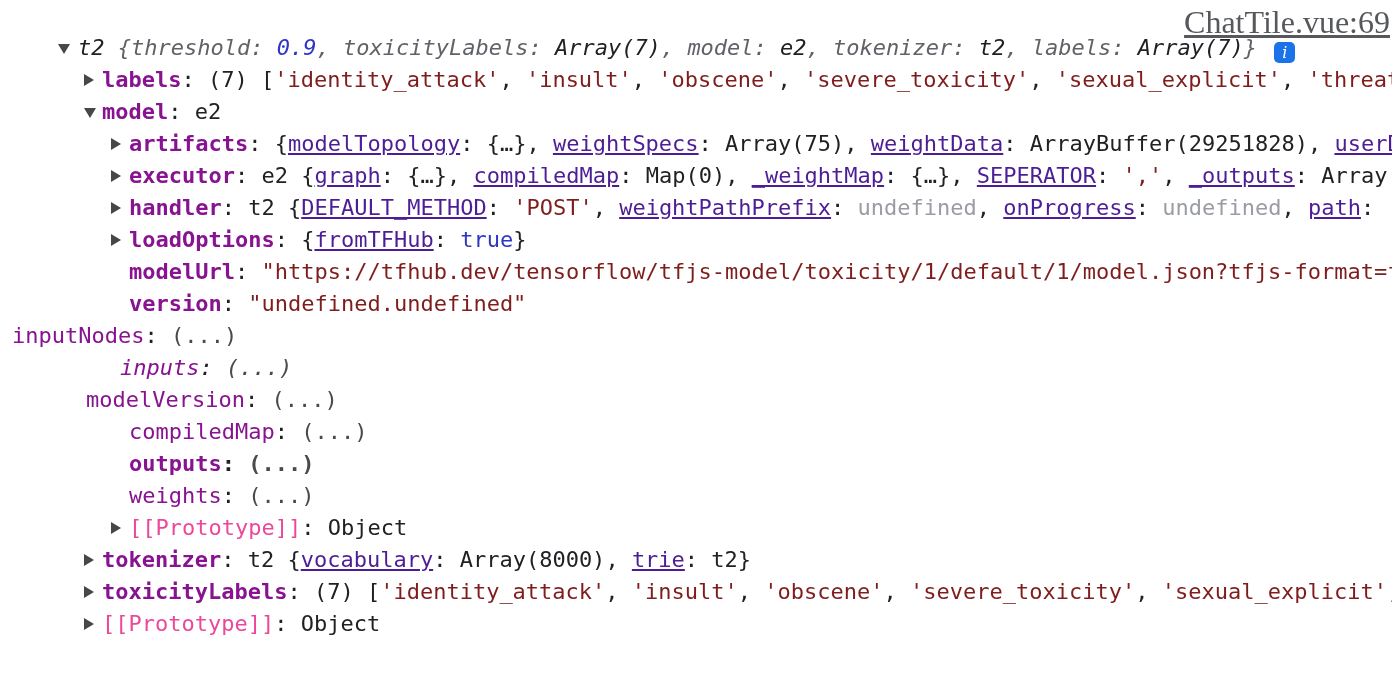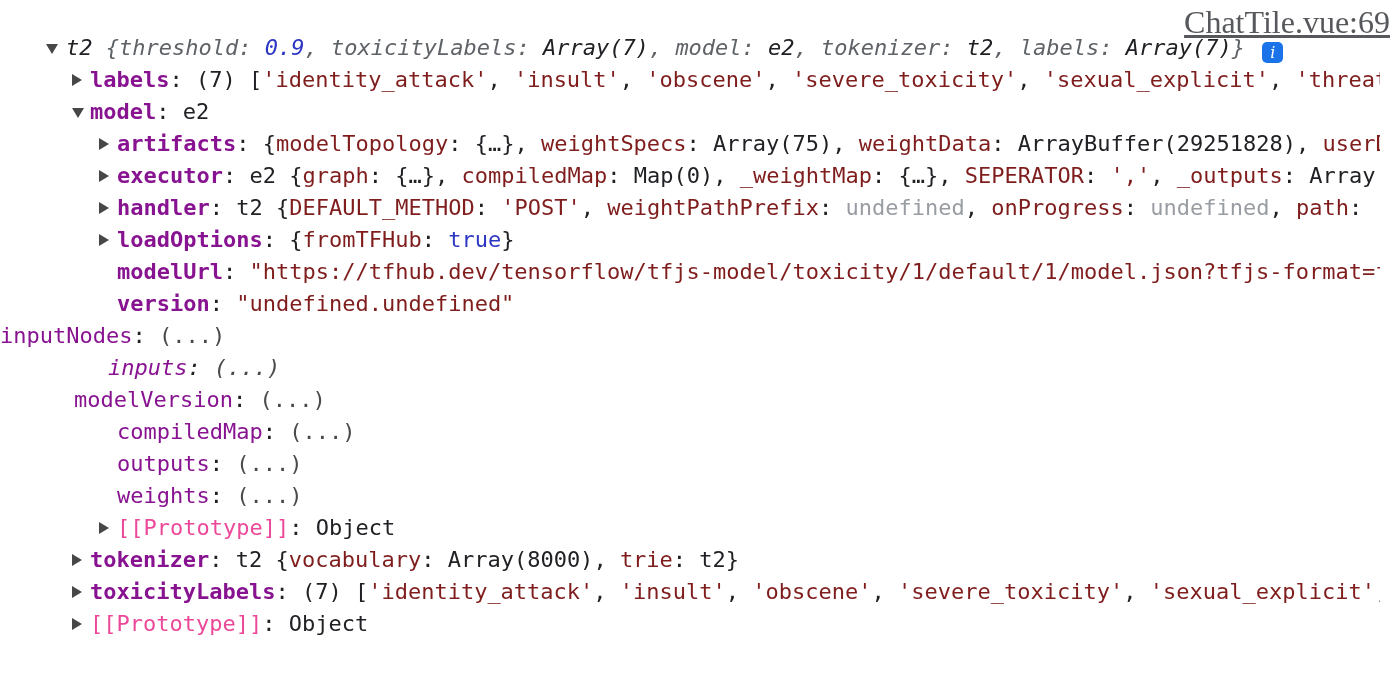--- a/index.html
+++ b/index.html
@@ -5,34 +5,34 @@
   html,body{margin:0;padding:0;background:#ffffff;}
   body{width:1396px;height:676px;overflow:hidden;position:relative;
        font-family:"DejaVu Sans Mono",monospace;font-size:22px;}
 
   
   .src-link{position:absolute;top:4px;right:6px;color:#56585c;
             font-size:32px;text-decoration:underline;cursor:pointer;
             font-family:Liberation Serif, serif;}
 
   
-  .tree{position:absolute;top:32px;left:0;width:1380px;}
+  .tree{position:absolute;top:32px;left:12px;width:1380px;}
   .row{position:relative;height:32px;line-height:32px;white-space:pre;overflow:hidden;}
 
   
   .arrow{position:absolute;top:50%;width:0;height:0;display:block;}
   .arrow.right{transform:translateY(-50%);
       border-left:10px solid #474747;border-top:6px solid transparent;border-bottom:6px solid transparent;}
   .arrow.down{transform:translateY(-40%);
       border-top:10px solid #474747;border-left:6px solid transparent;border-right:6px solid transparent;}
 
   
   .tk-keyb{color:#881391;font-weight:bold;}
   .tk-key{color:#881391;}
-  .tk-gkey{color:#7f1d1d;}
+  .tk-gkey{color:#4c1d95;text-decoration:underline;}
   .tk-val{color:#202124;}
   .tk-punc{color:#202124;}
   .tk-str{color:#7f1d1d;}
   .tk-num{color:#2d37c3;}
   .tk-bool{color:#2d37c3;}
   .tk-und{color:#999da3;}
   .tk-proto{color:#ec4899;}
   .tk-dots{color:#4a4a4a;cursor:pointer;}
   
   .tk-pval{color:#202124;font-style:italic;}
@@ -58,19 +58,19 @@
     <div class="row" style="padding-left: 117px;"><span class="arrow right" style="left: 99px;"></span><span class="tk-keyb">artifacts</span><span class="tk-punc">: </span><span class="tk-punc">{</span><span class="tk-gkey">modelTopology</span><span class="tk-punc">: </span><span class="tk-val">{…}</span><span class="tk-punc">, </span><span class="tk-gkey">weightSpecs</span><span class="tk-punc">: </span><span class="tk-val">Array(75)</span><span class="tk-punc">, </span><span class="tk-gkey">weightData</span><span class="tk-punc">: </span><span class="tk-val">ArrayBuffer(29251828)</span><span class="tk-punc">, </span><span class="tk-gkey">userDefinedMetadata</span></div>
     <div class="row" style="padding-left: 117px;"><span class="arrow right" style="left: 99px;"></span><span class="tk-keyb">executor</span><span class="tk-punc">: </span><span class="tk-val">e2 </span><span class="tk-punc">{</span><span class="tk-gkey">graph</span><span class="tk-punc">: </span><span class="tk-val">{…}</span><span class="tk-punc">, </span><span class="tk-gkey">compiledMap</span><span class="tk-punc">: </span><span class="tk-val">Map(0)</span><span class="tk-punc">, </span><span class="tk-gkey">_weightMap</span><span class="tk-punc">: </span><span class="tk-val">{…}</span><span class="tk-punc">, </span><span class="tk-gkey">SEPERATOR</span><span class="tk-punc">: </span><span class="tk-str">','</span><span class="tk-punc">, </span><span class="tk-gkey">_outputs</span><span class="tk-punc">: </span><span class="tk-val">Array(1)</span></div>
     <div class="row" style="padding-left: 117px;"><span class="arrow right" style="left: 99px;"></span><span class="tk-keyb">handler</span><span class="tk-punc">: </span><span class="tk-val">t2 </span><span class="tk-punc">{</span><span class="tk-gkey">DEFAULT_METHOD</span><span class="tk-punc">: </span><span class="tk-str">'POST'</span><span class="tk-punc">, </span><span class="tk-gkey">weightPathPrefix</span><span class="tk-punc">: </span><span class="tk-und">undefined</span><span class="tk-punc">, </span><span class="tk-gkey">onProgress</span><span class="tk-punc">: </span><span class="tk-und">undefined</span><span class="tk-punc">, </span><span class="tk-gkey">path</span><span class="tk-punc">: </span><span class="tk-str">'https://tfhub.dev'</span></div>
     <div class="row" style="padding-left: 117px;"><span class="arrow right" style="left: 99px;"></span><span class="tk-keyb">loadOptions</span><span class="tk-punc">: </span><span class="tk-punc">{</span><span class="tk-gkey">fromTFHub</span><span class="tk-punc">: </span><span class="tk-bool">true</span><span class="tk-punc">}</span></div>
     <div class="row" style="padding-left: 117px;"><span class="tk-keyb">modelUrl</span><span class="tk-punc">: </span><span class="tk-str">"https://tfhub.dev/tensorflow/tfjs-model/toxicity/1/default/1/model.json?tfjs-format=file"</span></div>
     <div class="row" style="padding-left: 117px;"><span class="tk-keyb">version</span><span class="tk-punc">: </span><span class="tk-str">"undefined.undefined"</span></div>
     <div class="row" style=""><span class="tk-key">inputNodes</span><span class="tk-punc">: </span><span class="tk-dots">(...)</span></div>
     <div class="row" style="padding-left: 108px; font-style: italic;"><span class="tk-key">inputs</span><span class="tk-punc">: </span><span class="tk-dots">(...)</span></div>
     <div class="row" style="padding-left: 74px;"><span class="tk-key">modelVersion</span><span class="tk-punc">: </span><span class="tk-dots">(...)</span></div>
     <div class="row" style="padding-left: 117px;"><span class="tk-key">compiledMap</span><span class="tk-punc">: </span><span class="tk-dots">(...)</span></div>
-    <div class="row" style="padding-left: 117px;"><span class="tk-key">outputs</span><span class="tk-punc">: </span><span class="tk-dots">(...)</span></div>
+    <div class="row" style="padding-left: 117px; font-weight: bold;"><span class="tk-key">outputs</span><span class="tk-punc">: </span><span class="tk-dots">(...)</span></div>
     <div class="row" style="padding-left: 117px;"><span class="tk-key">weights</span><span class="tk-punc">: </span><span class="tk-dots">(...)</span></div>
     <div class="row" style="padding-left: 117px;"><span class="arrow right" style="left: 99px;"></span><span class="tk-proto">[[Prototype]]</span><span class="tk-punc">: </span><span class="tk-val">Object</span></div>
     <div class="row" style="padding-left: 90px;"><span class="arrow right" style="left: 72px;"></span><span class="tk-keyb">tokenizer</span><span class="tk-punc">: </span><span class="tk-val">t2 </span><span class="tk-punc">{</span><span class="tk-gkey">vocabulary</span><span class="tk-punc">: </span><span class="tk-val">Array(8000)</span><span class="tk-punc">, </span><span class="tk-gkey">trie</span><span class="tk-punc">: </span><span class="tk-val">t2</span><span class="tk-punc">}</span></div>
     <div class="row" style="padding-left: 90px;"><span class="arrow right" style="left: 72px;"></span><span class="tk-keyb">toxicityLabels</span><span class="tk-punc">: </span><span class="tk-val">(7) [</span><span class="tk-str">'identity_attack'</span><span class="tk-val">, </span><span class="tk-str">'insult'</span><span class="tk-val">, </span><span class="tk-str">'obscene'</span><span class="tk-val">, </span><span class="tk-str">'severe_toxicity'</span><span class="tk-val">, </span><span class="tk-str">'sexual_explicit'</span><span class="tk-val">, </span></div>
     <div class="row" style="padding-left: 90px;"><span class="arrow right" style="left: 72px;"></span><span class="tk-proto">[[Prototype]]</span><span class="tk-punc">: </span><span class="tk-val">Object</span></div>
   </div>
 
 </body></html>

